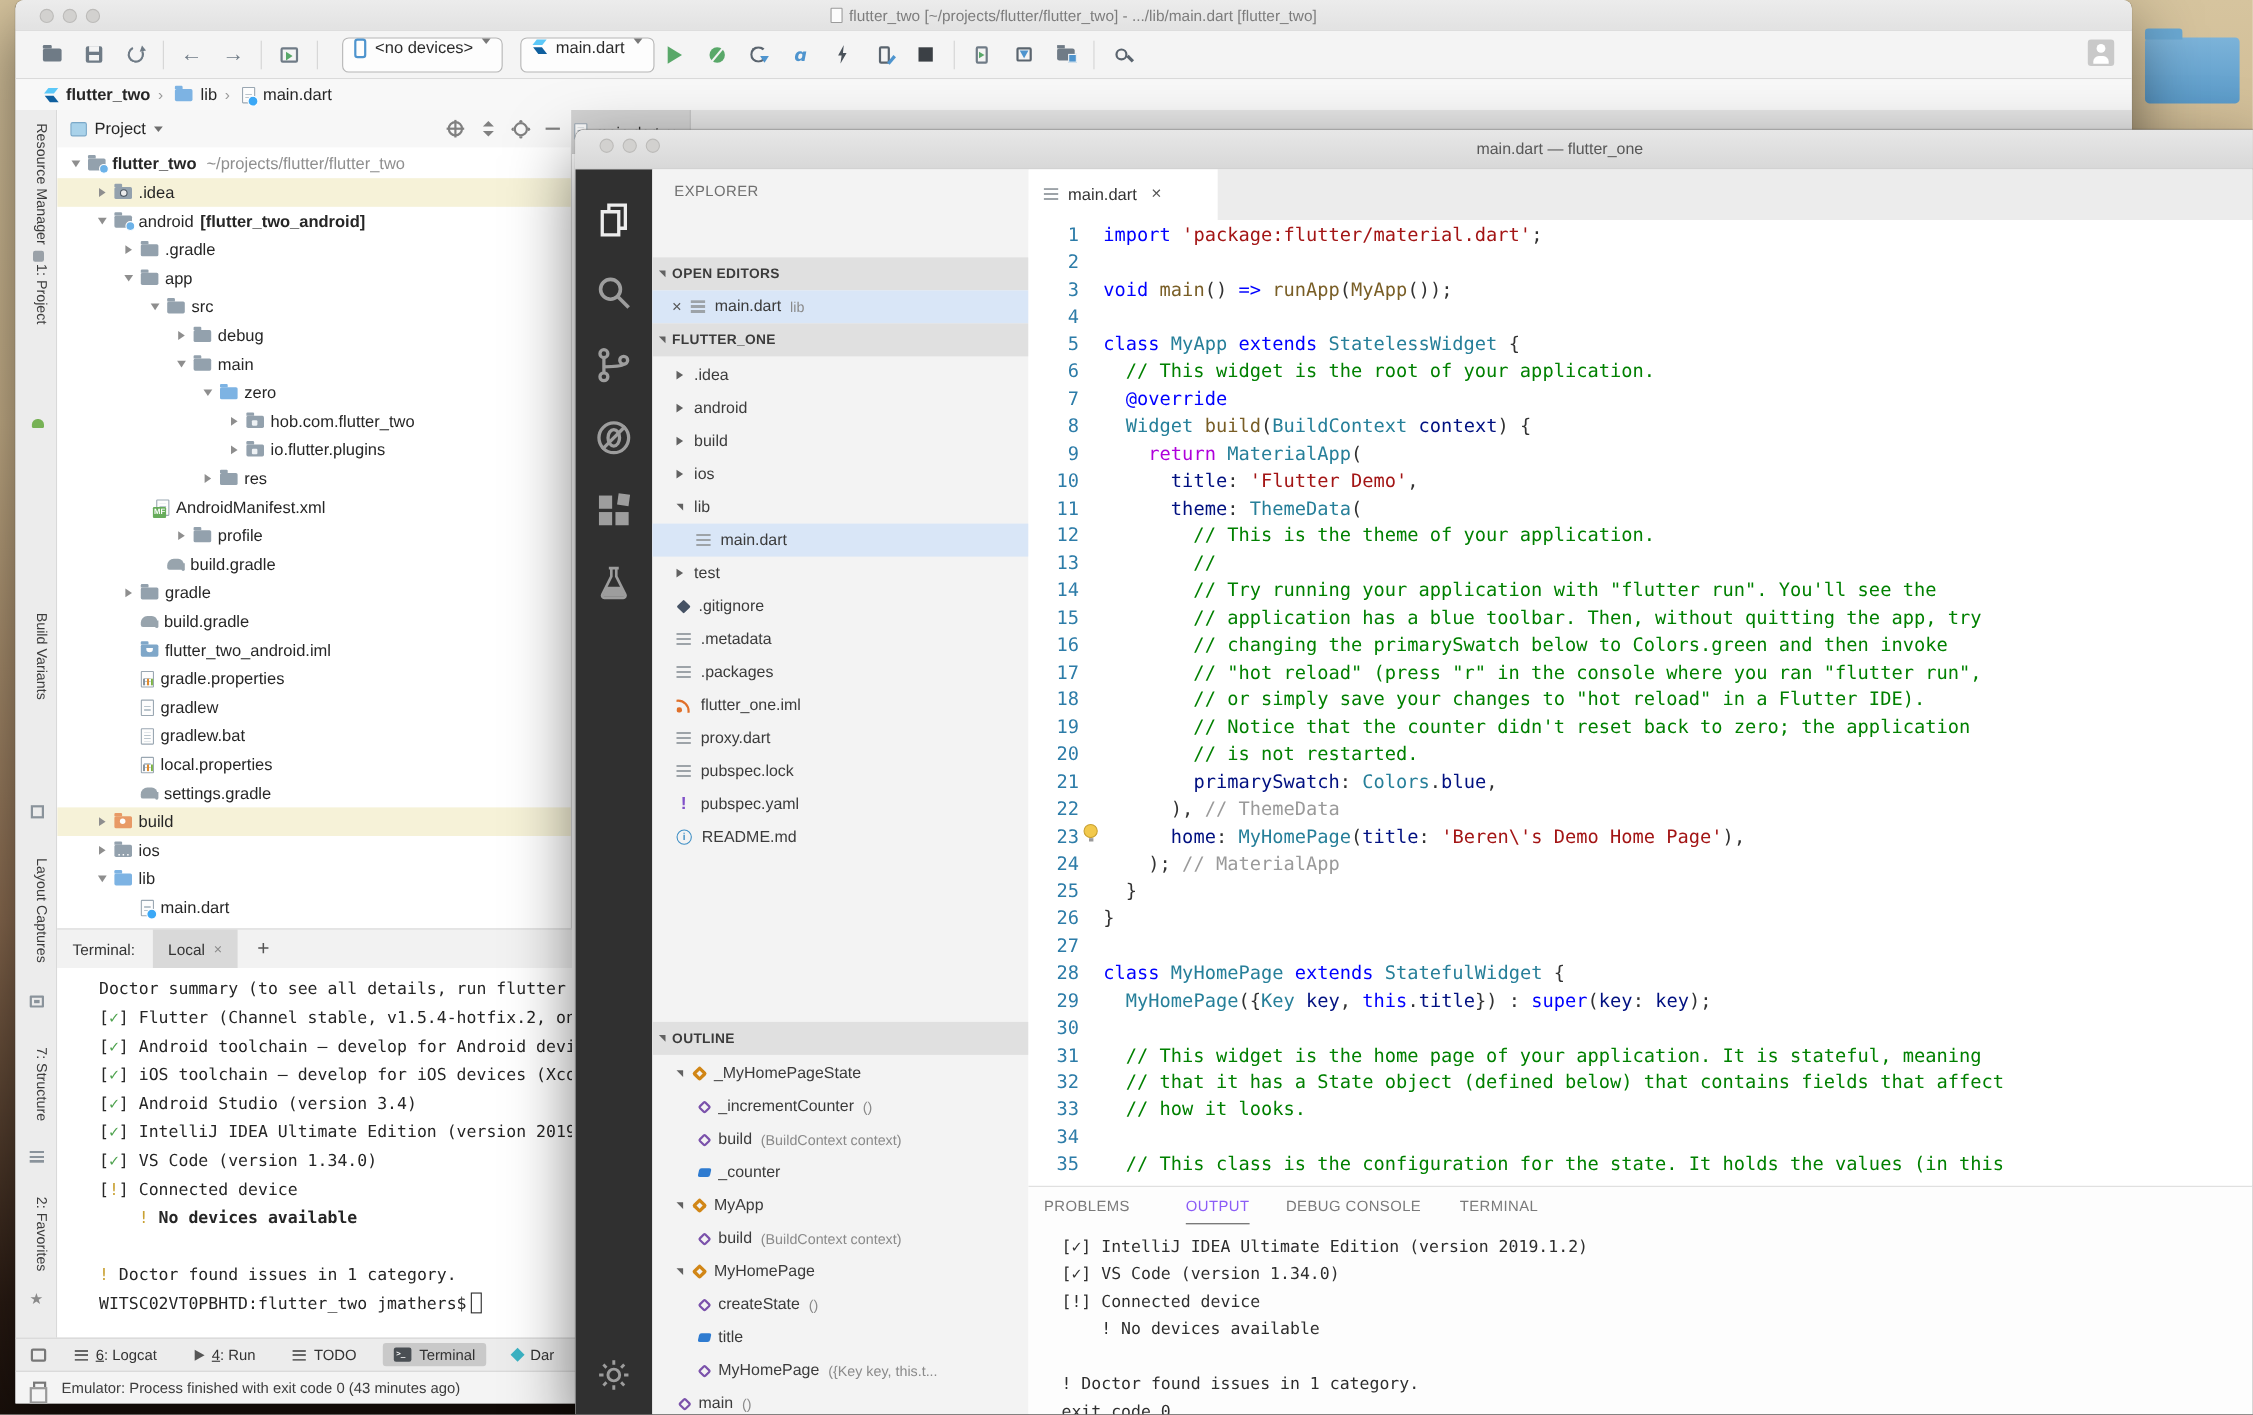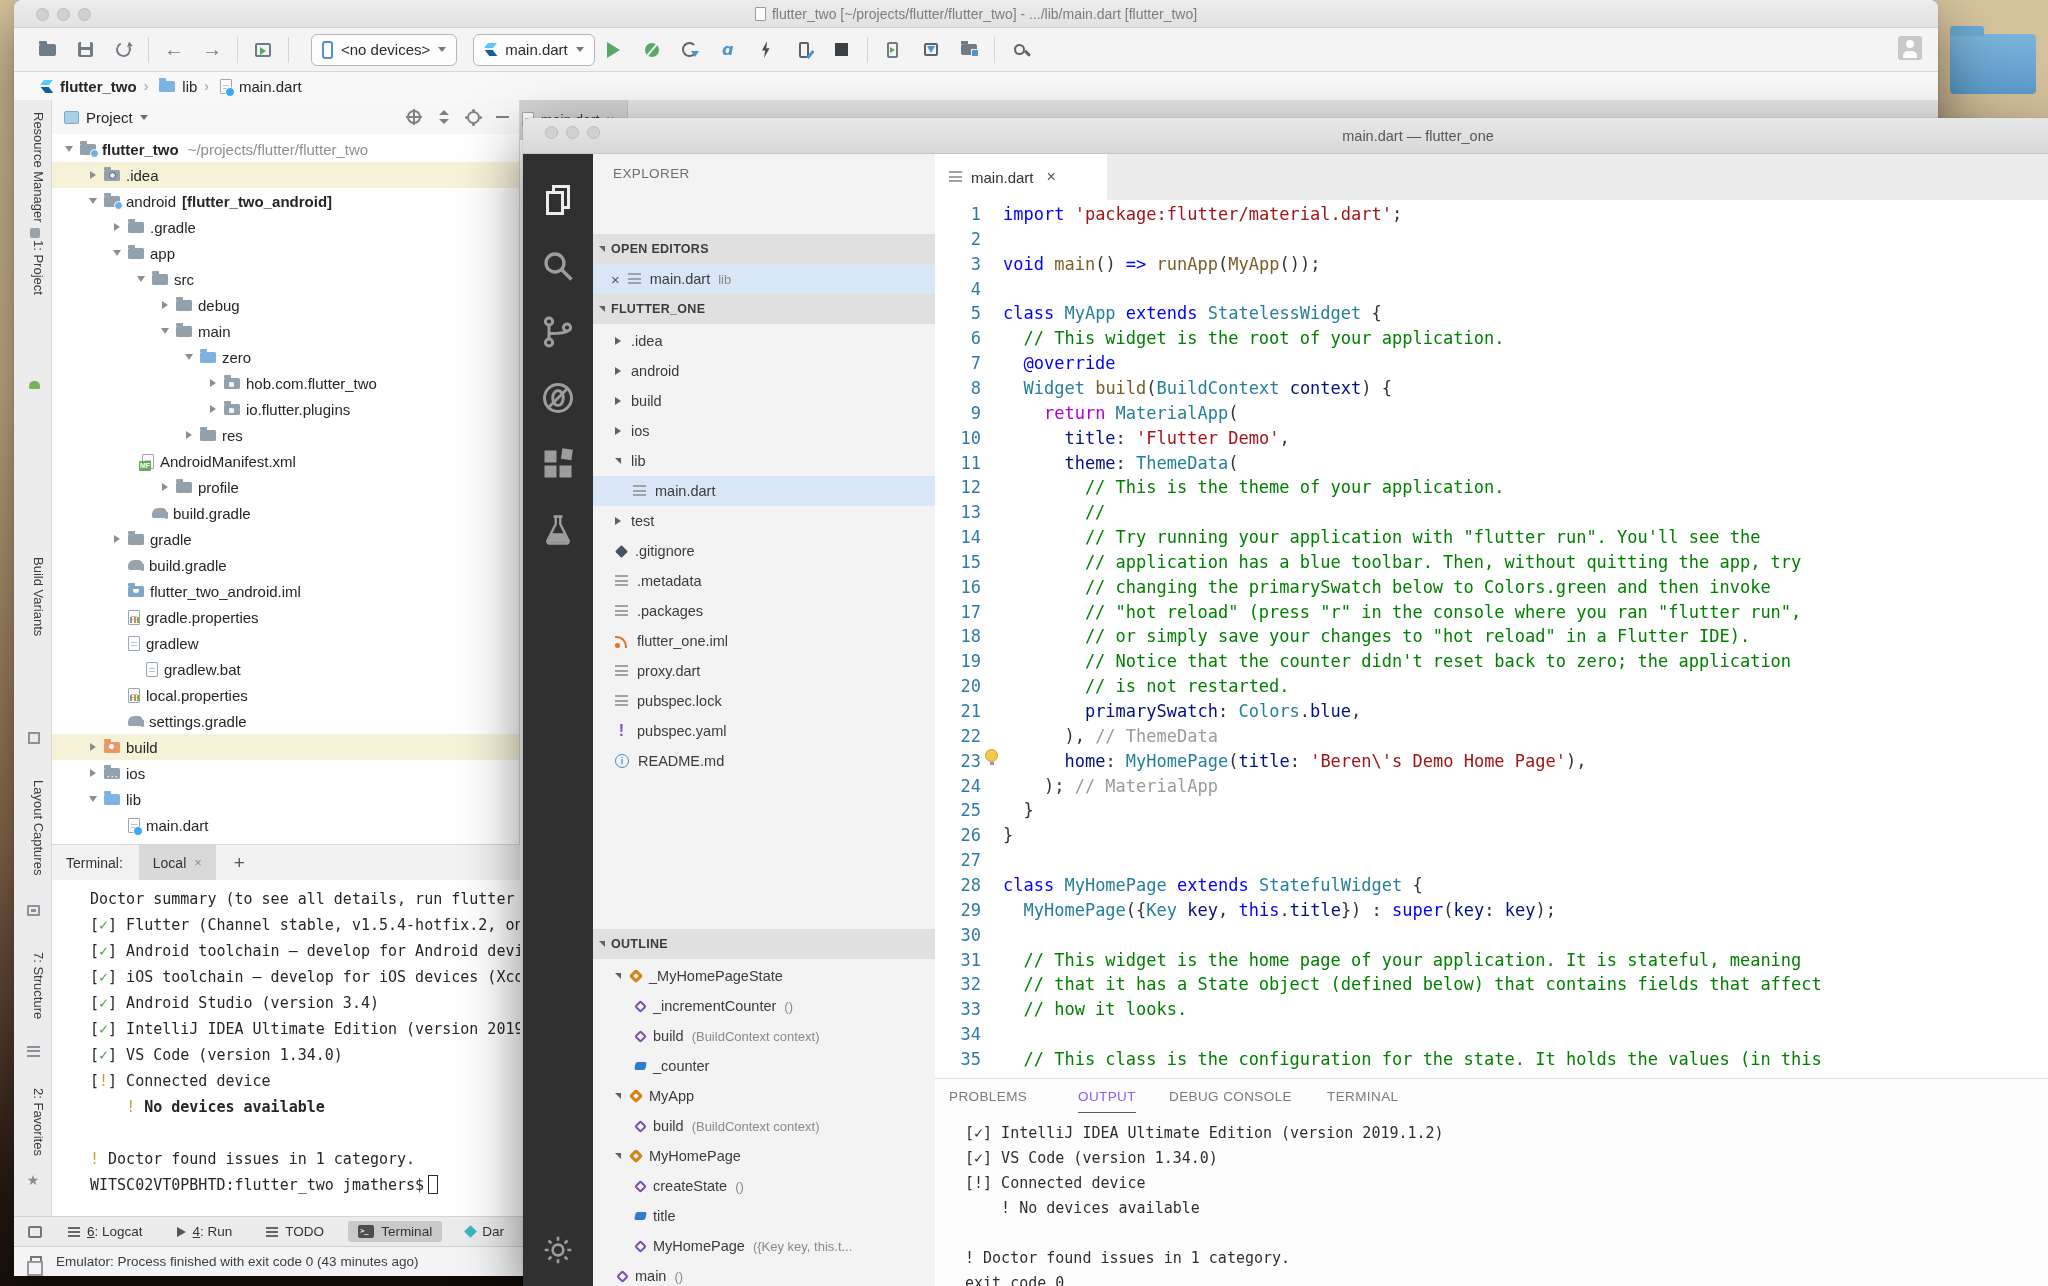--- a/index.html
+++ b/index.html
@@ -47,21 +47,21 @@
   .i-stop { width:13px; height:13px; background:#3b4045; }
   .i-device-play { width:11px; height:16px; border:2px solid #6f7b86; border-radius:2px; position:relative; }
   .i-device-play::after { content:""; position:absolute; left:1px; top:3px; border-left:5px solid #59a869; border-top:3.5px solid transparent; border-bottom:3.5px solid transparent; }
   .i-download { width:14px; height:13px; border:2px solid #5a646e; border-radius:2px; position:relative; }
   .i-download::after { content:""; position:absolute; left:1px; top:1px; border-top:7px solid #4e94ce; border-left:4px solid transparent; border-right:4px solid transparent; }
   .i-sync-folders { width:16px; height:11px; background:#6f7b86; border-radius:2px; position:relative; }
   .i-sync-folders::before { content:""; position:absolute; top:-3px; left:0; width:7px; height:3px; background:#6f7b86; }
   .i-sync-folders::after { content:""; position:absolute; right:-2px; bottom:-2px; width:6px; height:6px; background:#4e94ce; border:1px solid #f4f4f4; }
   .i-search { width:11px; height:11px; border:2px solid #5a646e; border-radius:50%; position:relative; }
   .i-search::after { content:""; position:absolute; right:-5px; bottom:-4px; width:2.5px; height:7px; background:#5a646e; transform:rotate(-45deg); }
-  .combo { display:inline-flex; align-items:center; gap:8px; height:32px; border:1px solid #b6b6b6; border-radius:6px; background:#fdfdfd; padding:0 10px; margin:0 8px; font-size:15px; color:#2b2b2b; }
+  .combo { display:inline-flex; gap:8px; height:32px; border:1px solid #b6b6b6; border-radius:6px; background:#fdfdfd; padding:0 10px; margin:0 8px; font-size:15px; color:#2b2b2b; }
   .caret { width:0; height:0; border-top:5px solid #787878; border-left:4px solid transparent; border-right:4px solid transparent; }
   .phone-ic { width:11px; height:18px; border:2px solid #4e94ce; border-radius:3px; }
   .flogo { position:relative; width:13px; height:15px; }
   .flogo::before { content:""; position:absolute; top:1px; left:2px; width:9px; height:5px; background:#5cc8f8; transform:skewX(-38deg); }
   .flogo::after { content:""; position:absolute; bottom:1px; left:3px; width:8px; height:6px; background:#0f5f9e; transform:skewX(38deg); }
   .user-ic { position:absolute; right:16px; top:8px; width:24px; height:24px; background:#c9c9c9; border-radius:3px; }
   .user-ic::before { content:""; position:absolute; left:8px; top:4px; width:8px; height:8px; border-radius:50%; background:#fff; }
   .user-ic::after { content:""; position:absolute; left:5px; bottom:2px; width:14px; height:7px; border-radius:5px 5px 0 0; background:#fff; }
 
   .ij-nav { position:absolute; left:0; top:72px; right:0; height:28px; background:#f8f8f8; display:flex; align-items:center; padding-left:26px; gap:7px; font-size:15px; color:#262626; }
@@ -473,21 +473,21 @@
         <div class="trow" style="padding-left: 58px;">
           <span class="chv"></span>
           <span class="ic fdoc d-props"></span>
           <span class="lab">gradle.properties</span>
         </div>
         <div class="trow" style="padding-left: 58px;">
           <span class="chv"></span>
           <span class="ic fdoc"></span>
           <span class="lab">gradlew</span>
         </div>
-        <div class="trow" style="padding-left: 76px;">
+        <div class="trow" style="padding-left: 58px;">
           <span class="chv"></span>
           <span class="ic fdoc"></span>
           <span class="lab">gradlew.bat</span>
         </div>
         <div class="trow" style="padding-left: 58px;">
           <span class="chv"></span>
           <span class="ic fdoc d-props"></span>
           <span class="lab">local.properties</span>
         </div>
         <div class="trow" style="padding-left: 58px;">

